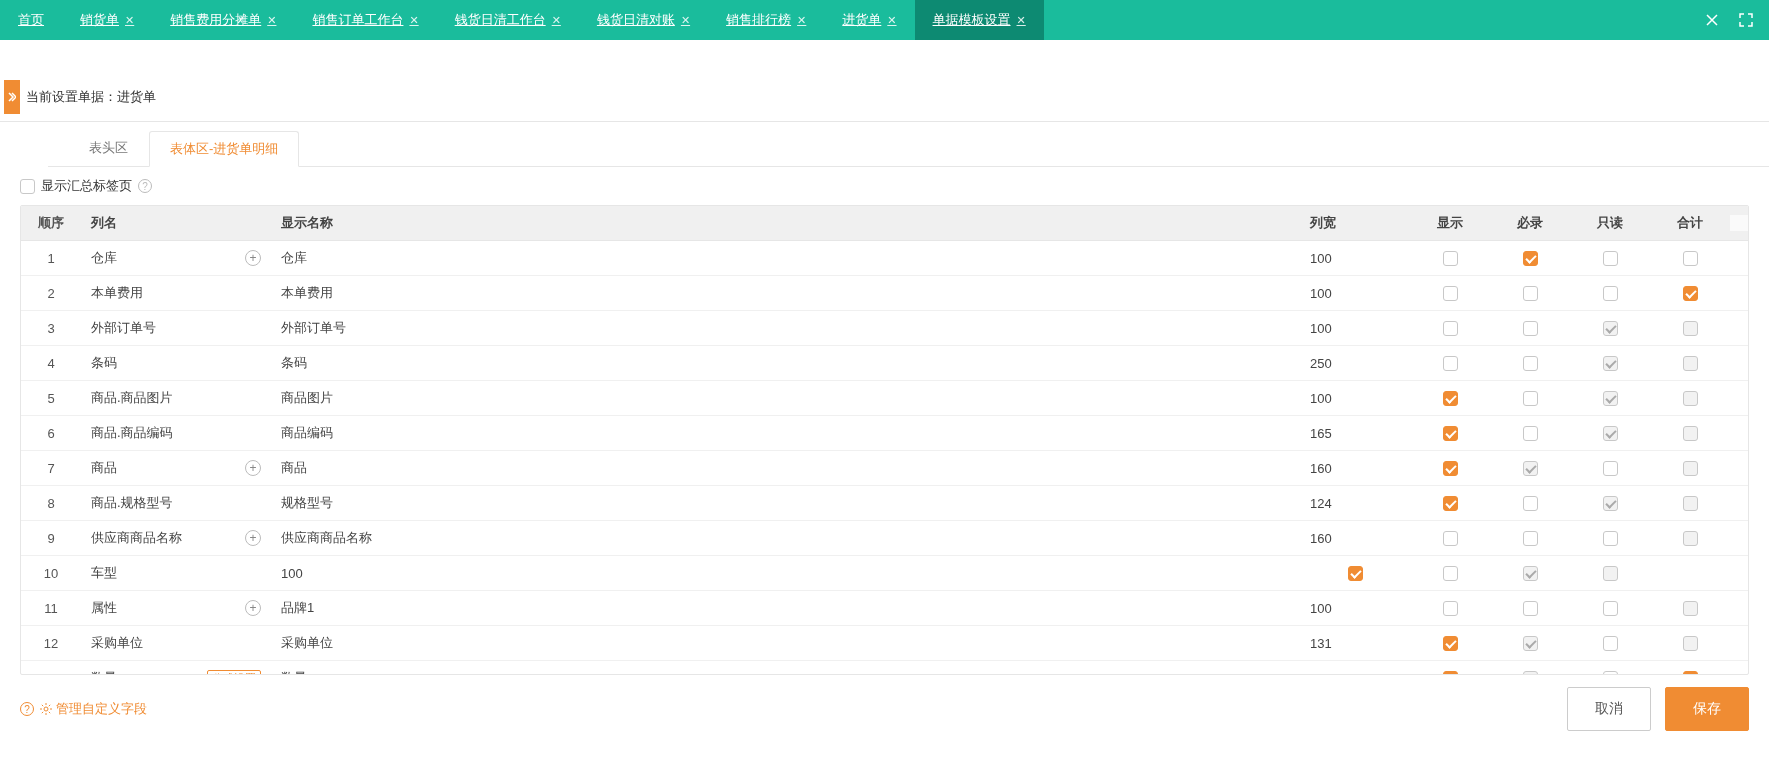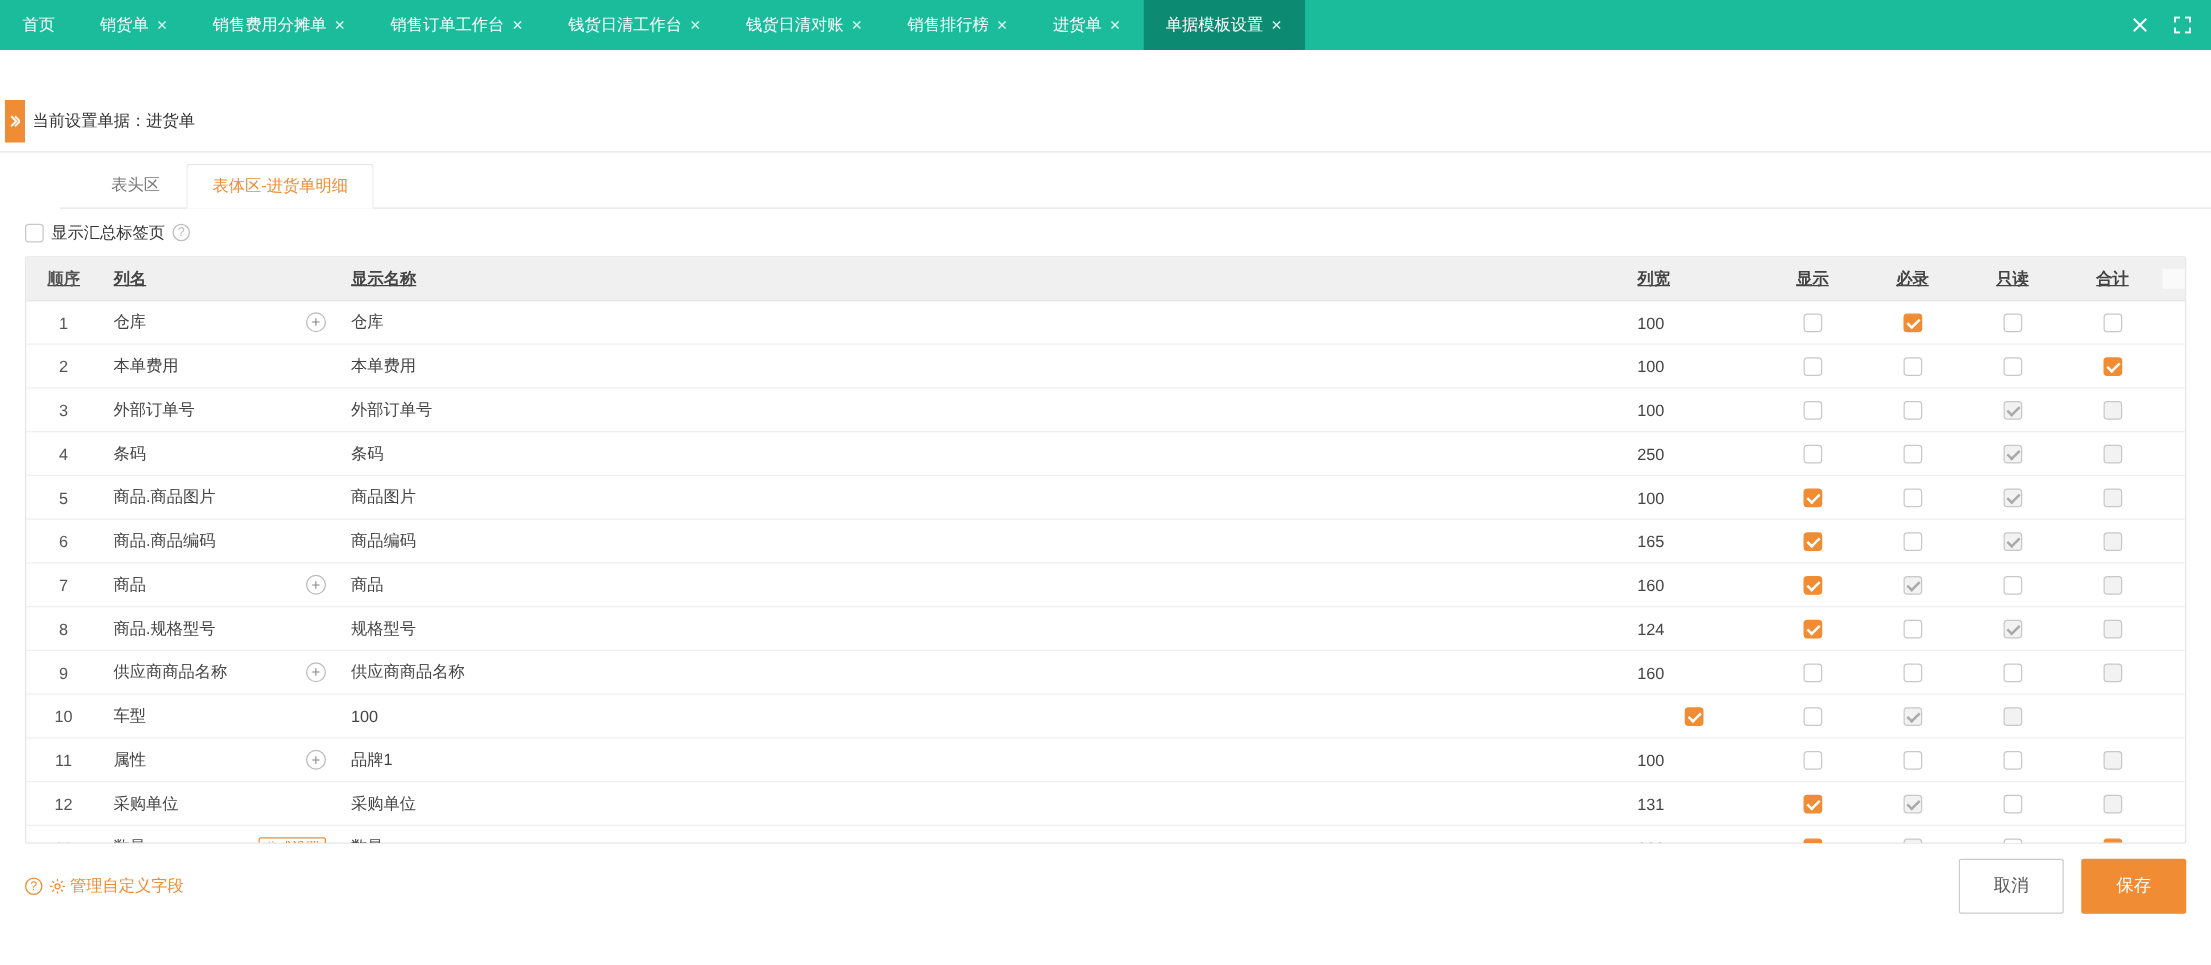--- a/index.html
+++ b/index.html
@@ -38,20 +38,21 @@
     flex: 1;
   }
   .tab {
     display: flex;
     align-items: center;
     gap: 6px;
     padding: 0 18px;
     cursor: pointer;
     white-space: nowrap;
     font-size: 13px;
+    text-decoration: underline;
   }
   .tab.active { background: var(--teal-dark); }
   .tab .close-x {
     font-size: 11px;
     opacity: .85;
   }
   .topbar-right {
     display: flex;
     align-items: center;
     gap: 16px;
@@ -140,21 +141,20 @@
     display: grid;
     grid-template-columns: 60px 190px 1fr 110px 80px 80px 80px 80px 18px;
     align-items: center;
   }
   .thead {
     background: var(--header-bg);
     font-weight: 600;
     color: #444;
     border-bottom: 1px solid var(--border);
     flex: 0 0 auto;
-    text-decoration: underline;
   }
   .thead > div, .trow > div {
     padding: 8px 10px;
     white-space: nowrap;
     overflow: hidden;
     text-overflow: ellipsis;
   }
   .tbody {
     flex: 1;
     overflow-y: auto;

